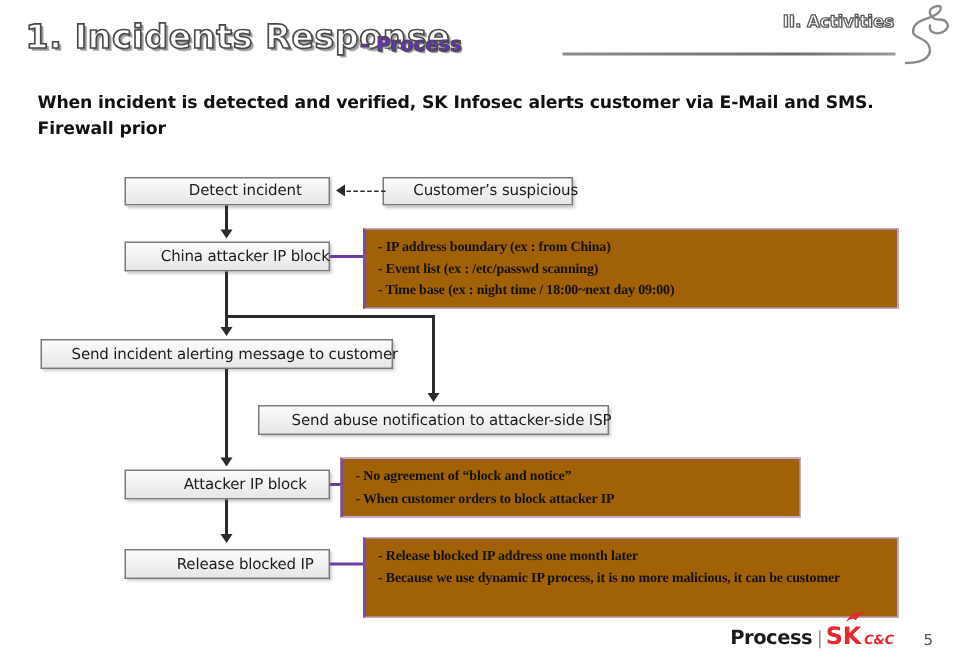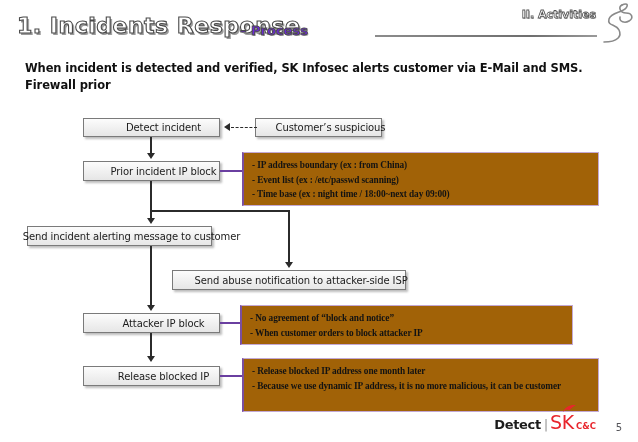--- a/index.html
+++ b/index.html
@@ -176,36 +176,37 @@
     font-weight: bold;
     color: #1c1c1c;
     letter-spacing: -0.3px;
   }
   .lg-bar {
     font-size: 12px;
     color: #8d8d8d;
     margin: 0 2px 0 3px;
   }
   .lg-sk {
-    font-size: 19px;
-    font-weight: normal;
+    font-size: 16px;
+    font-weight: bold;
     color: #e8262d;
     letter-spacing: -0.2px;
     position: relative;
   }
   .lg-swoosh {
     position: absolute;
     left: 12px;
     top: -7px;
   }
   .lg-cc {
     font-size: 8.5px;
     font-weight: bold;
     color: #e8262d;
     margin-left: 2px;
+    font-style: italic;
   }
   .page-num {
     position: absolute;
     right: 16px;
     bottom: 9px;
     font-family: "DejaVu Sans", sans-serif;
     font-size: 10px;
     color: #55555a;
   }
 </style>
@@ -232,70 +233,70 @@
   <div class="fbox" style="left:83px; top:118px; width:137px; height:19px;">Detect incident</div>
 
   <div class="fbox" style="left:255px; top:118px; width:127px; height:19px;">Customer’s suspicious</div>
 
   <div class="dashed-h" style="left:231px; top:127px; width:26px;"></div>
   <div class="arrow-left" style="left:224px; top:123px;"></div>
 
   <div class="conn vline" style="left:150px; top:137px; height:18px;"></div>
   <div class="arrow-down" style="left:147px; top:153px;"></div>
 
-  <div class="fbox" style="left:83px; top:161px; width:137px; height:20px;">Prior incident IP block</div>
+  <div class="fbox" style="left:83px; top:161px; width:137px; height:20px;">China attacker IP block</div>
 
   <div class="purple-link" style="left:220px; top:170px; width:22px;"></div>
 
   <div class="note" style="left:242px; top:152px; width:357px; height:54px;">
     <div>- IP address boundary (ex : from China)</div>
     <div>- Event list (ex : /etc/passwd scanning)</div>
     <div>- Time base (ex : night time / 18:00~next day 09:00)</div>
   </div>
 
   <div class="conn vline" style="left:150px; top:181px; height:30px;"></div>
 
   <div class="conn hline" style="left:150px; top:210px; width:139px;"></div>
 
   <div class="conn vline" style="left:150px; top:210px; height:11px;"></div>
   <div class="arrow-down" style="left:147px; top:218px;"></div>
 
   <div class="conn vline" style="left:288px; top:210px; height:53px;"></div>
   <div class="arrow-down" style="left:285px; top:262px;"></div>
 
-  <div class="fbox" style="left:27px; top:226px; width:185px; height:20px;">Send incident alerting message to customer</div>
+  <div class="fbox" style="left:27px; top:226px; width:235px; height:20px;">Send incident alerting message to customer</div>
 
   <div class="fbox" style="left:172px; top:270px; width:234px; height:20px;">Send abuse notification to attacker-side ISP</div>
 
   <div class="conn vline" style="left:150px; top:246px; height:62px;"></div>
   <div class="arrow-down" style="left:147px; top:305px;"></div>
 
   <div class="fbox" style="left:83px; top:313px; width:137px; height:20px;">Attacker IP block</div>
 
   <div class="purple-link" style="left:220px; top:322px; width:22px;"></div>
 
-  <div class="note" style="left:240px; top:305px; width:333px; height:40px;">
+  <div class="note" style="left:227px; top:305px; width:307px; height:40px;">
     <div>- No agreement of “block and notice”</div>
     <div>- When customer orders to block attacker IP</div>
   </div>
 
   <div class="conn vline" style="left:150px; top:333px; height:25px;"></div>
   <div class="arrow-down" style="left:147px; top:356px;"></div>
 
   <div class="fbox" style="left:83px; top:366px; width:137px; height:20px;">Release blocked IP</div>
 
   <div class="purple-link" style="left:220px; top:375px; width:22px;"></div>
 
   <div class="note" style="left:242px; top:358px; width:357px; height:54px;">
     <div>- Release blocked IP address one month later</div>
-    <div class="wrap">- Because we use dynamic IP address, it is no more malicious, it can be customer</div>
+    <div class="wrap">- Because we use dynamic IP process, it is no more malicious, it can be customer</div>
   </div>
 
   <div class="footer-logo">
-    <span class="lg-infosec">Detect</span>
+    <span class="lg-infosec">Process</span>
     <span class="lg-bar">|</span>
     <span class="lg-sk"><svg class="lg-swoosh" width="16" height="10" viewBox="0 0 16 10">
         <path d="M1,8 C3,3 8,0.5 14,1 C11,2.5 9,4 7.5,6.5 C6,4.5 3.5,5.5 1,8 Z" fill="#e8262d"></path>
       </svg>SK</span>
     <span class="lg-cc">C&amp;C</span>
   </div>
 
   <div class="page-num">5</div>
 
 </div>

